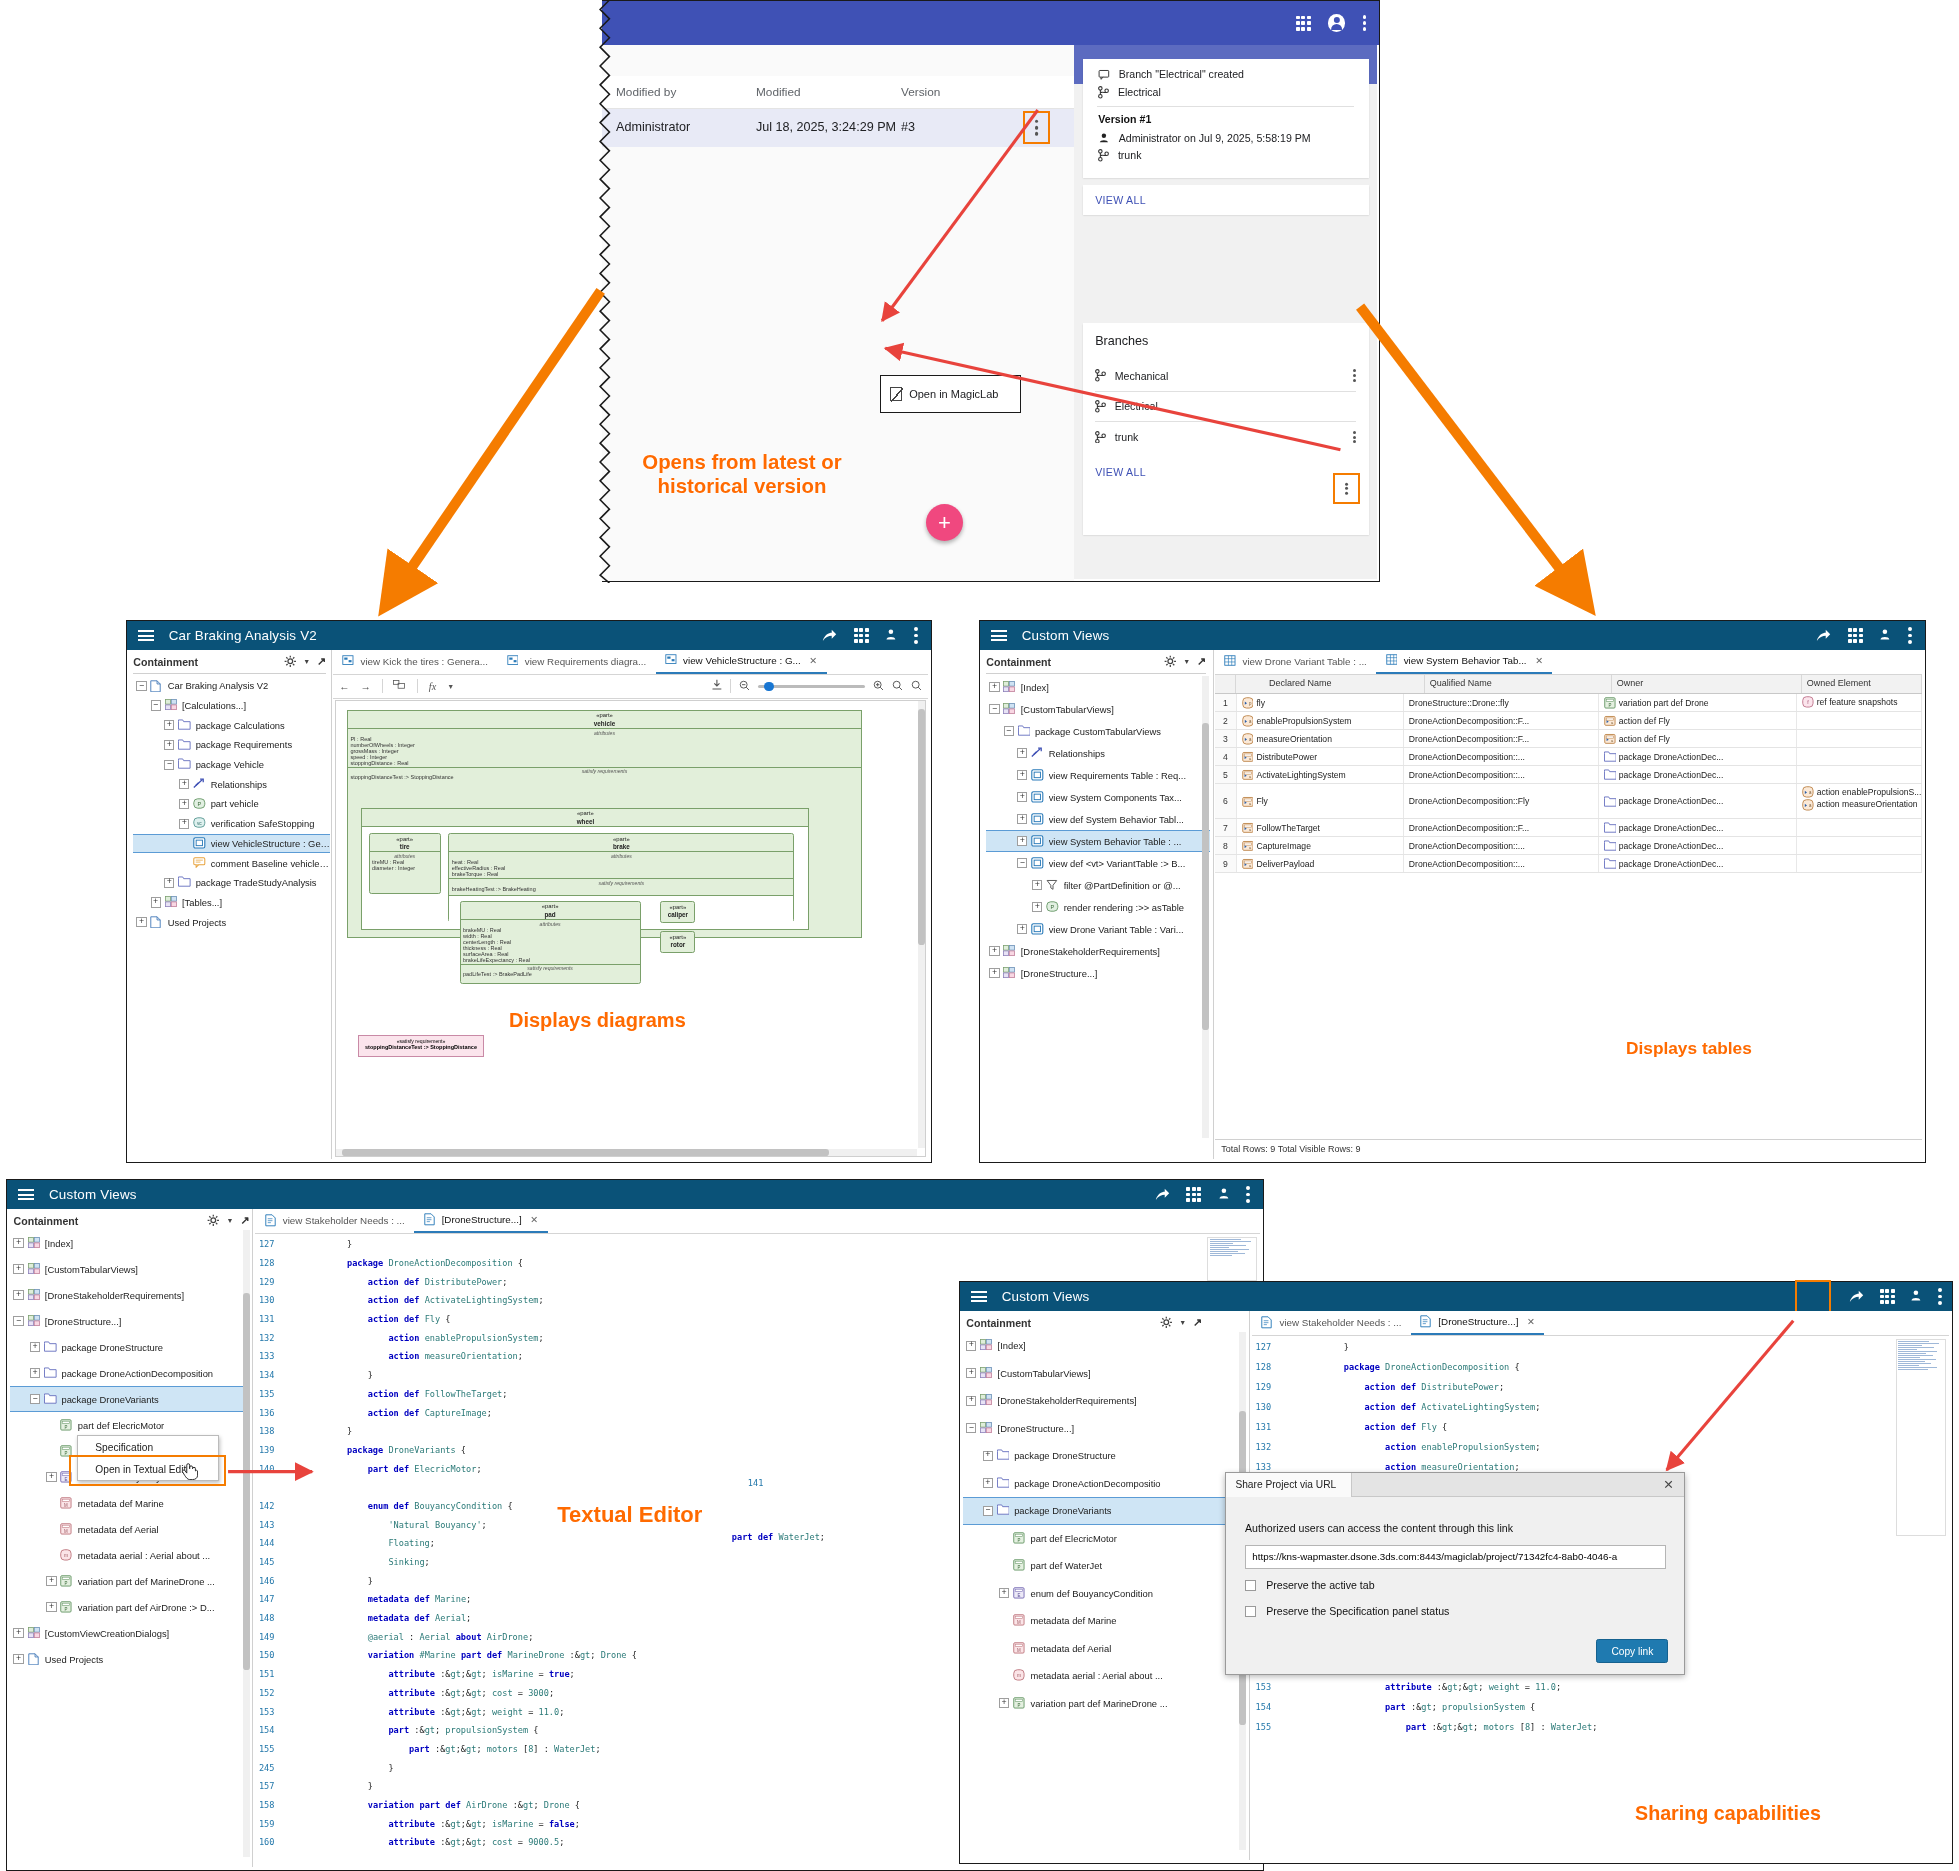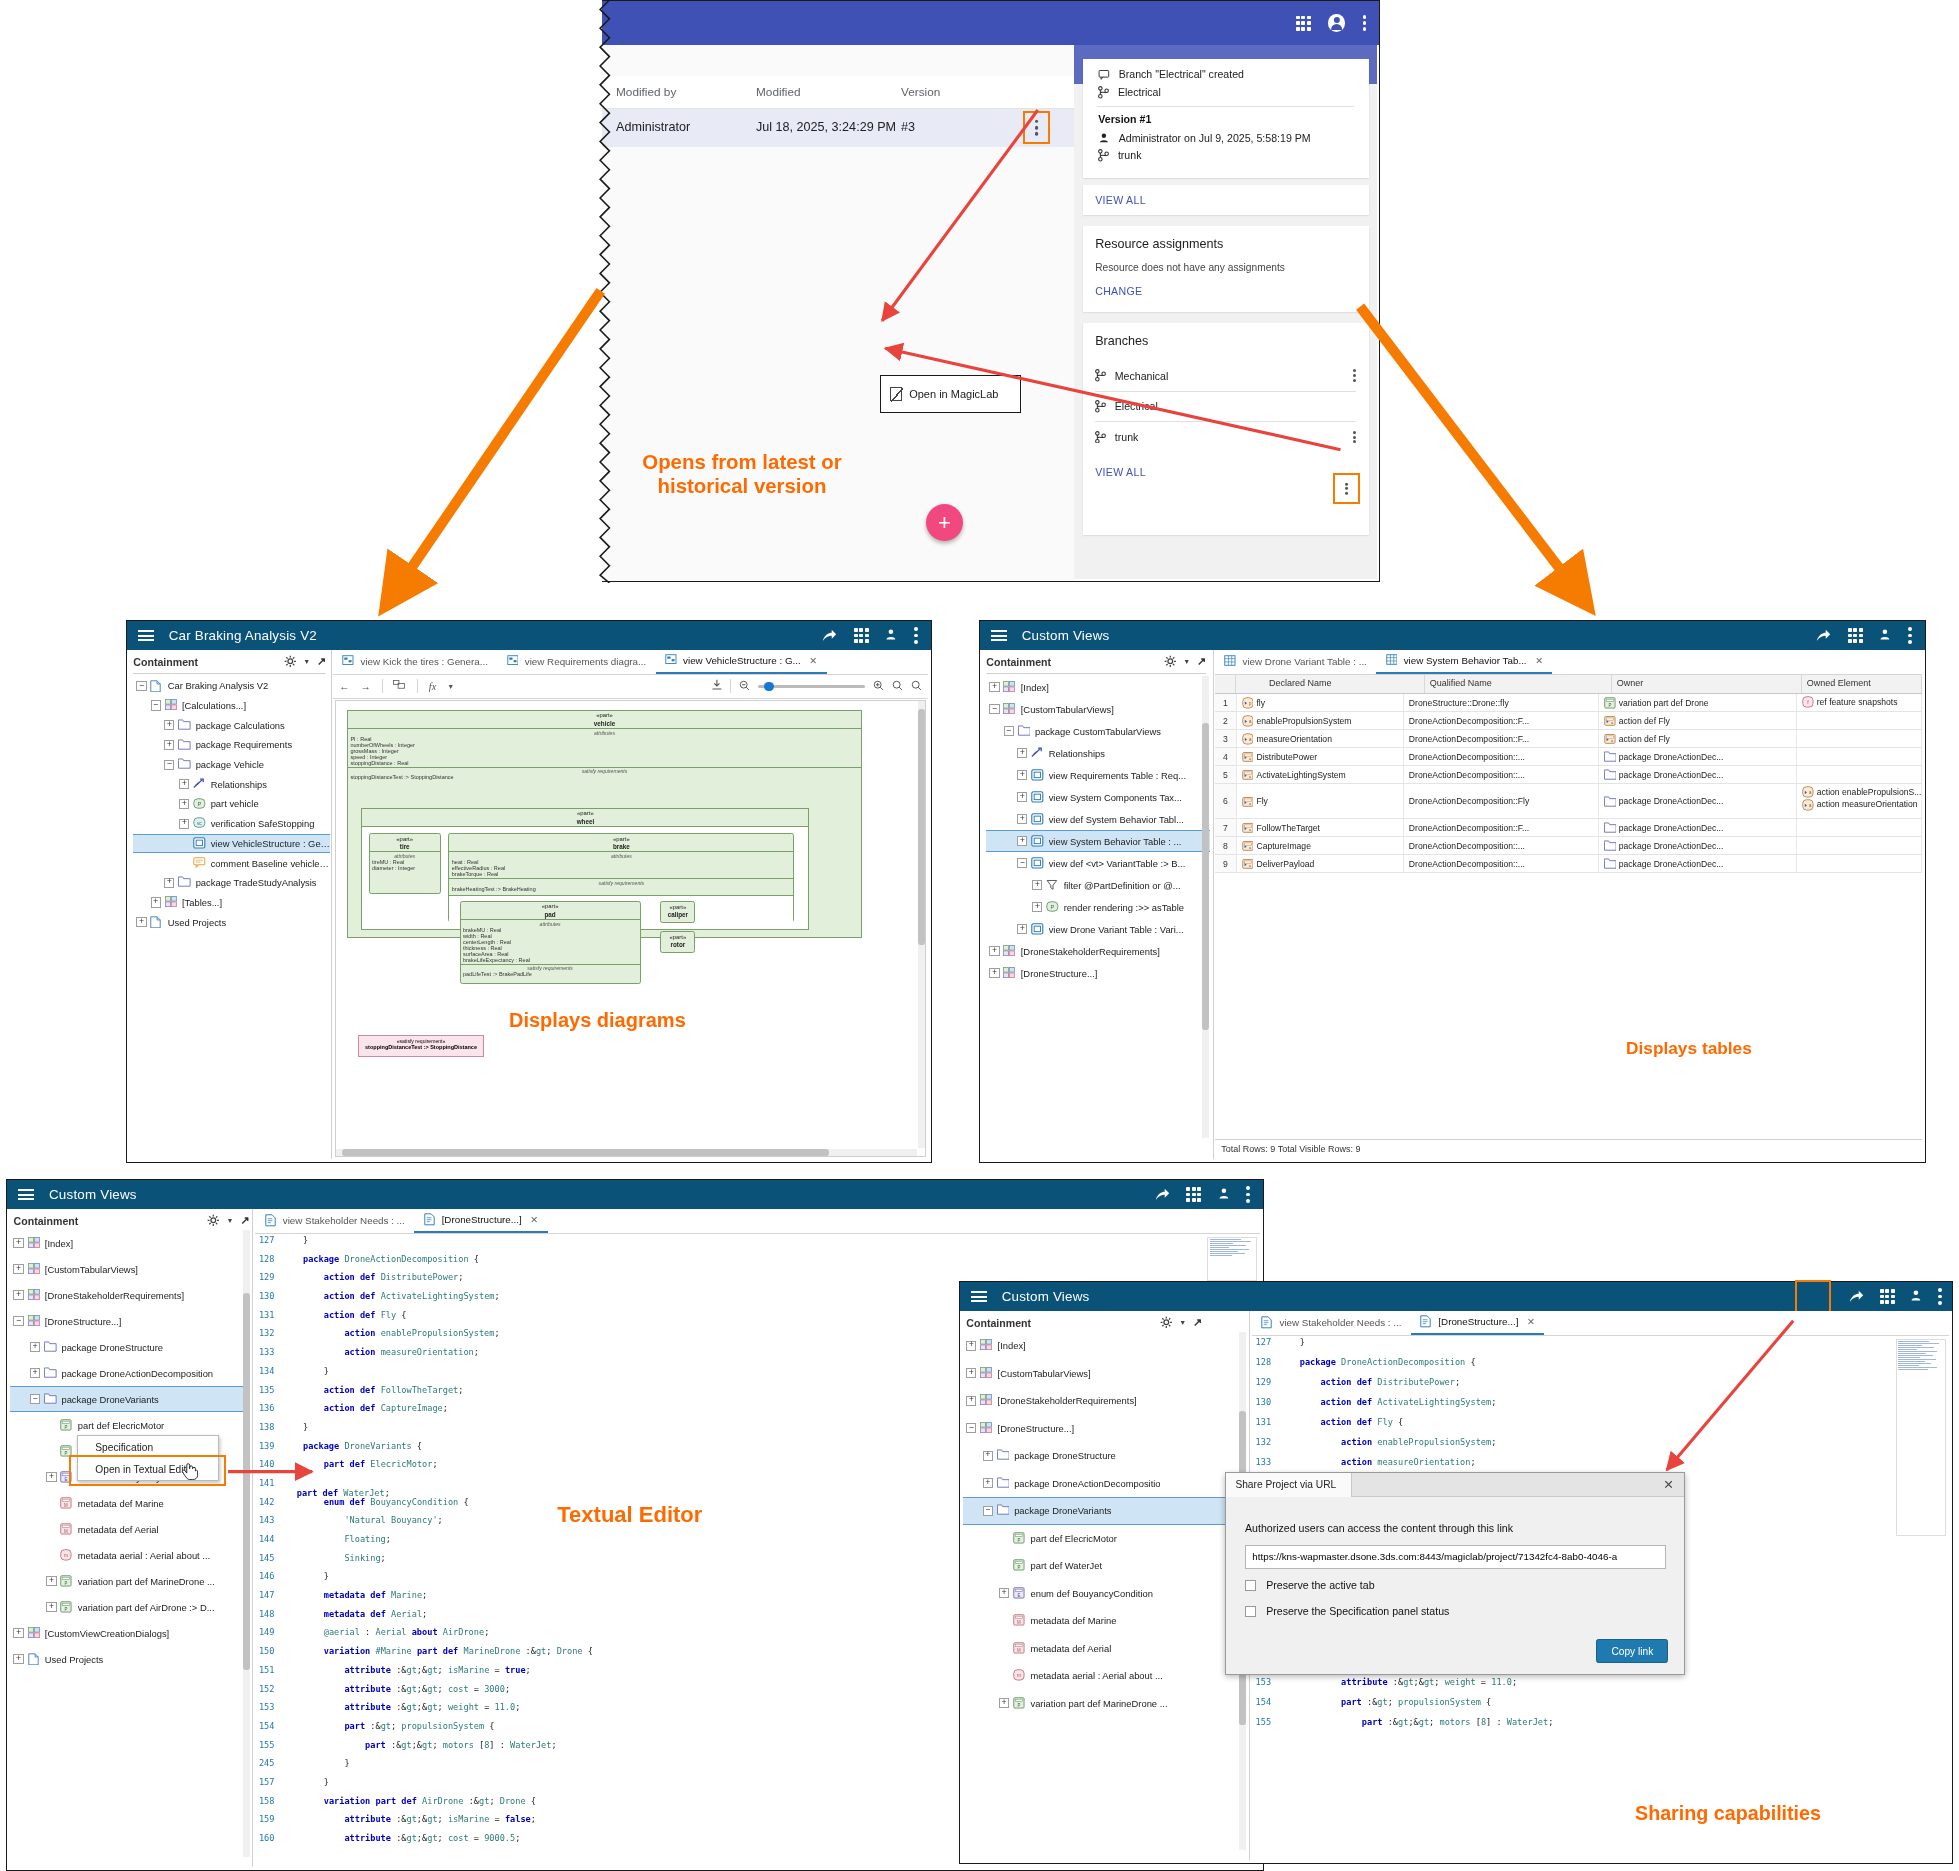--- a/index.html
+++ b/index.html
@@ -104,21 +104,21 @@
   
   .gtbl { position:absolute; font-size:9.4px; color:#222; }
   .gthead { display:flex; height:19px; background:#f2f2f2; border-bottom:0.8px solid #c8c8c8; }
   .gth { border-right:0.8px solid #d8d8d8; padding:3.1px 4.7px; font-size:9px; color:#333; overflow:hidden; white-space:nowrap; }
   .gtr { display:flex; border-bottom:0.8px solid #e4e4e4; }
   .gtd { border-right:0.8px solid #e8e8e8; padding:2.4px 4.7px; font-size:8.6px; overflow:hidden; white-space:nowrap; display:flex; align-items:center; gap:3.9px; }
   .gnum { width:22px; text-align:center; justify-content:center; background:#fafafa; color:#333; }
 
   
   .code { position:absolute; background:#fff; overflow:hidden; font-family:"DejaVu Sans Mono", monospace; font-size:8.6px; }
-  .cline { display:flex; height:12.3px; white-space:pre; }
+  .cline { display:flex; height:12.3px; align-items:center; white-space:pre;gap:44px; }
   .clno { width:27px; text-align:right; color:#2277aa; padding-right:7.9px; flex:none; font-size:8.6px; }
   .ctext { color:#222; }
   .kw { color:#0000c0; font-weight:bold; }
   .ty { color:#2b7a78; }
   .num { color:#2b7a78; }
   .str { color:#2b7a78; }
 
   
   #share-dlg { position:absolute; left:1225px; top:1472px; width:460px; height:203px; background:#f0f0f0; border:0.8px solid #9a9a9a; box-shadow:0 1.6px 6.3px rgba(0,0,0,.3); }
   #dlg-title { position:absolute; left:0; top:0; width:126px; height:23.6px; background:#fafafa; border-right:0.8px solid #c8c8c8;
@@ -247,25 +247,20 @@
             <path d="M3 5.2 L3 10.8 M3 9 C3 7 11 9 11 8.2" fill="none" stroke="#333" stroke-width="1.3"></path>
           </svg>
         <span>trunk</span>
       </div>
     </div>
 
     <div class="card" style="top:140px; height:30px; padding:7.9px 12.6px;">
       <span class="linkb">VIEW ALL</span>
     </div>
 
-    <div class="card" style="top:181px; height:86px; padding:11px 12.6px;">
-      <div class="cardtitle" style="margin-bottom:11px;">Resource assignments</div>
-      <div class="cardsub" style="margin-bottom:11px;">Resource does not have any assignments</div>
-      <span class="linkb">CHANGE</span>
-    </div>
 
     <div class="card" style="top:278px; height:212px; padding:11px 0 0 0;">
       <div class="cardtitle" style="margin:0 0 12.6px 12.6px;">Branches</div>
 
       <div class="row-ic" style="height:30px; padding:0 12.6px; justify-content:space-between;">
         <span style="display:flex; align-items:center; gap:8.6px;">
           <svg width="11" height="12.6" viewBox="0 0 14 16">
               <circle cx="3" cy="3" r="2.2" fill="none" stroke="#333" stroke-width="1.4"></circle>
               <circle cx="3" cy="13" r="2.2" fill="none" stroke="#333" stroke-width="1.4"></circle>
               <circle cx="11" cy="6" r="2.2" fill="none" stroke="#333" stroke-width="1.4"></circle>

